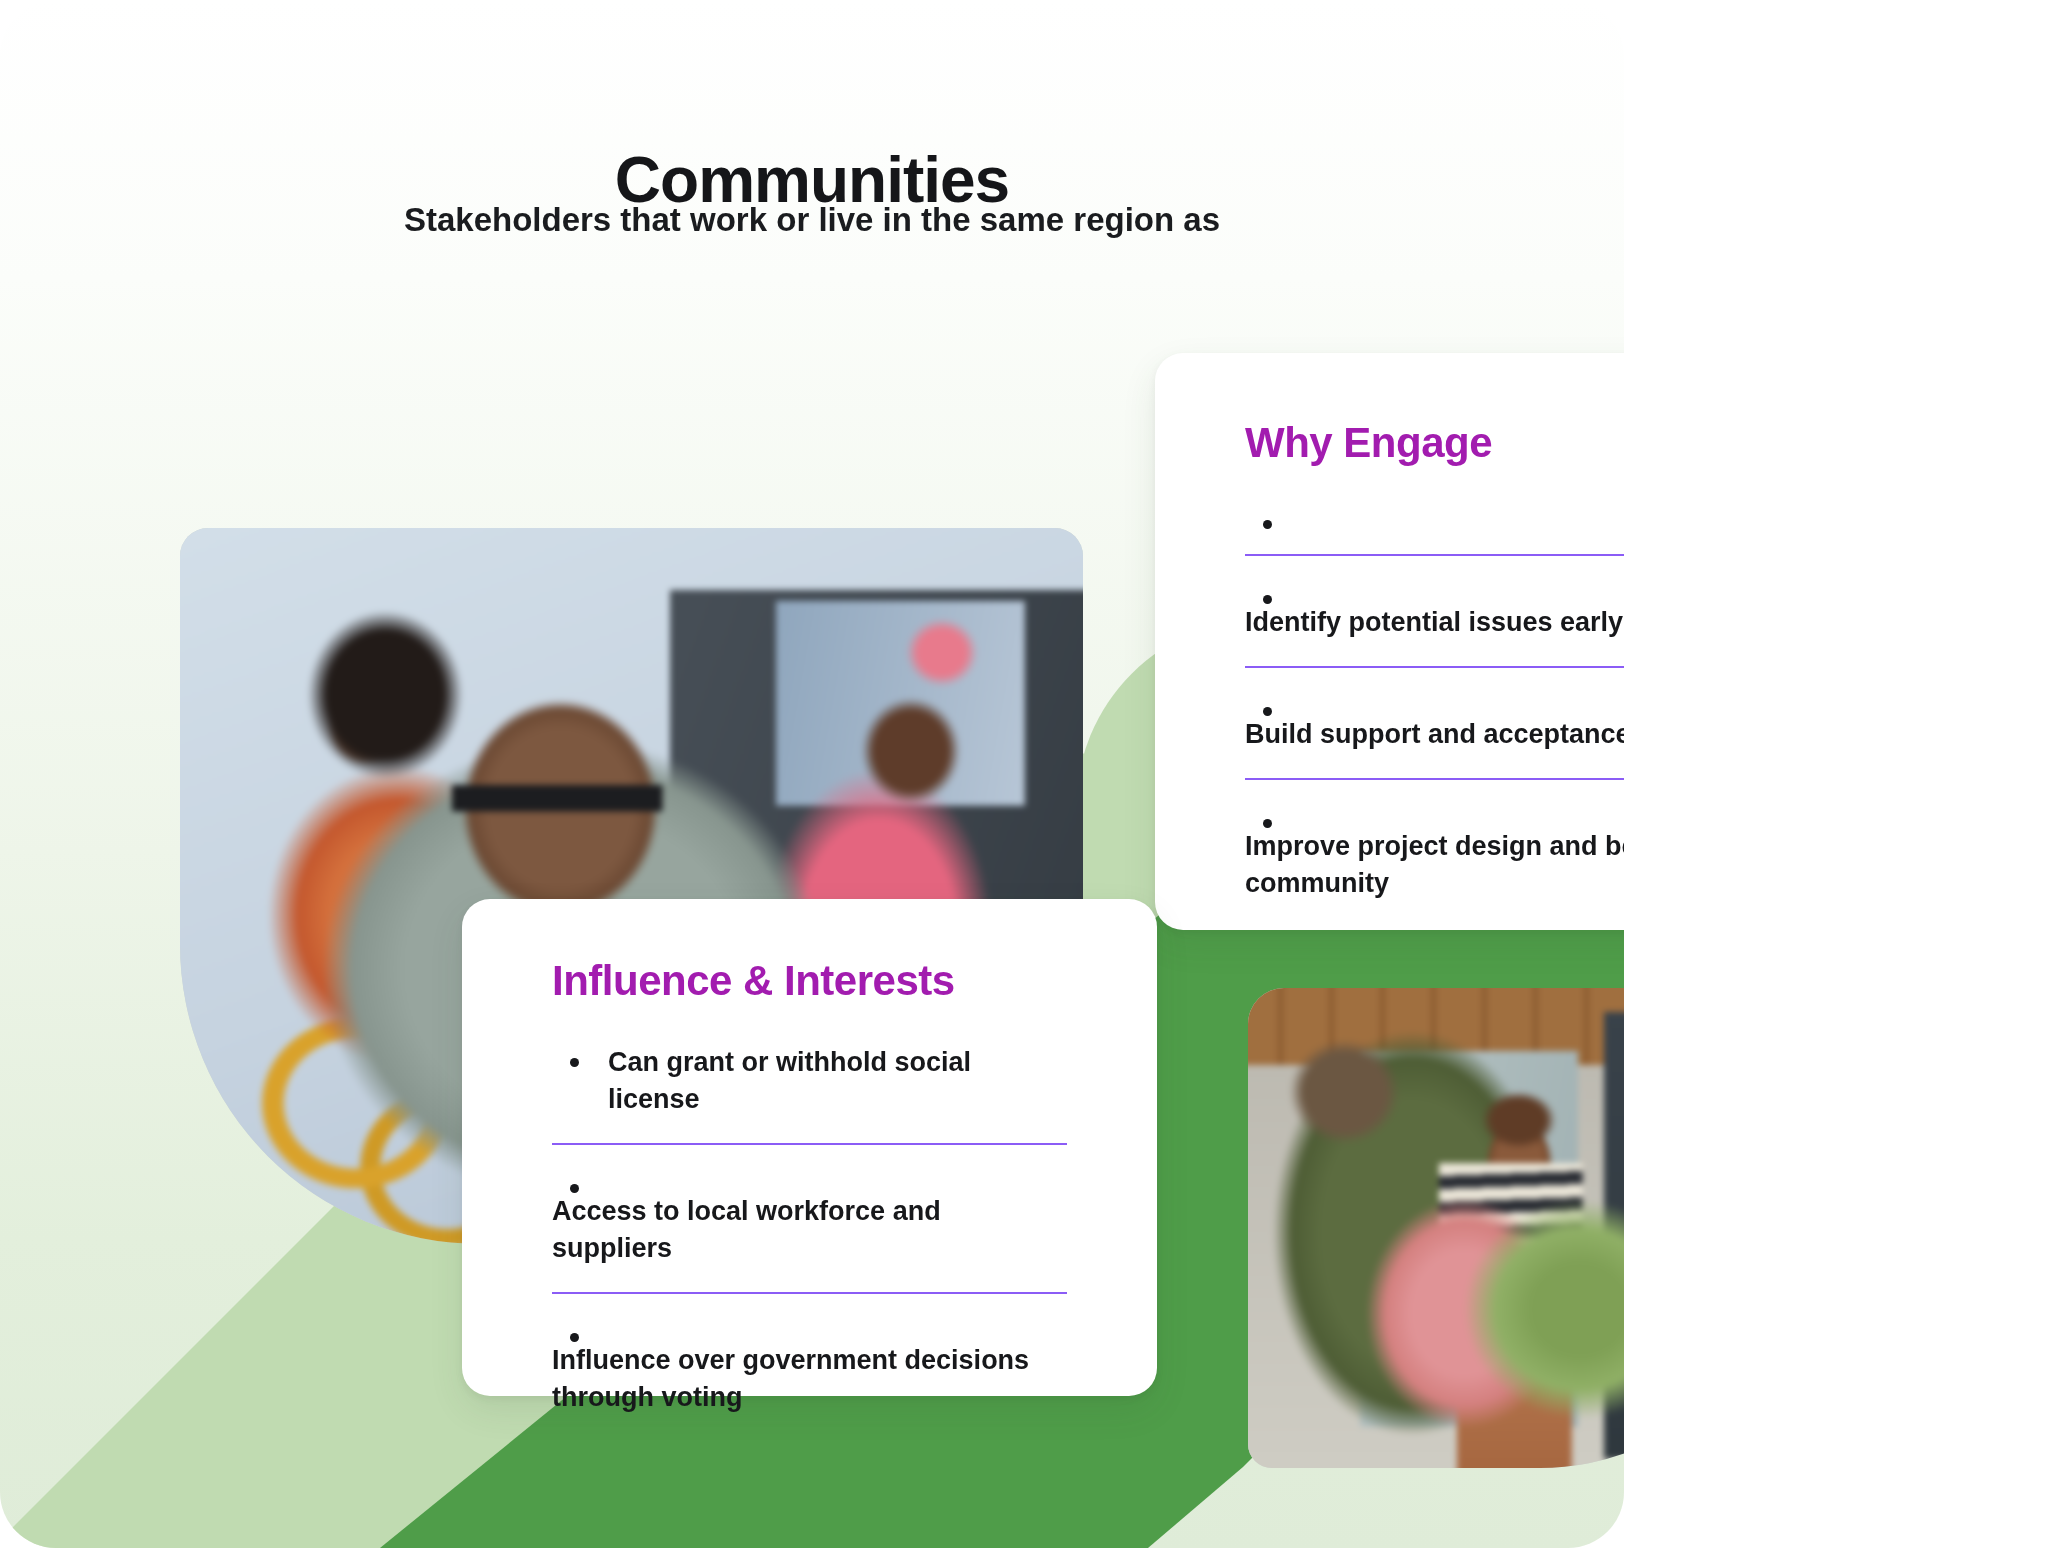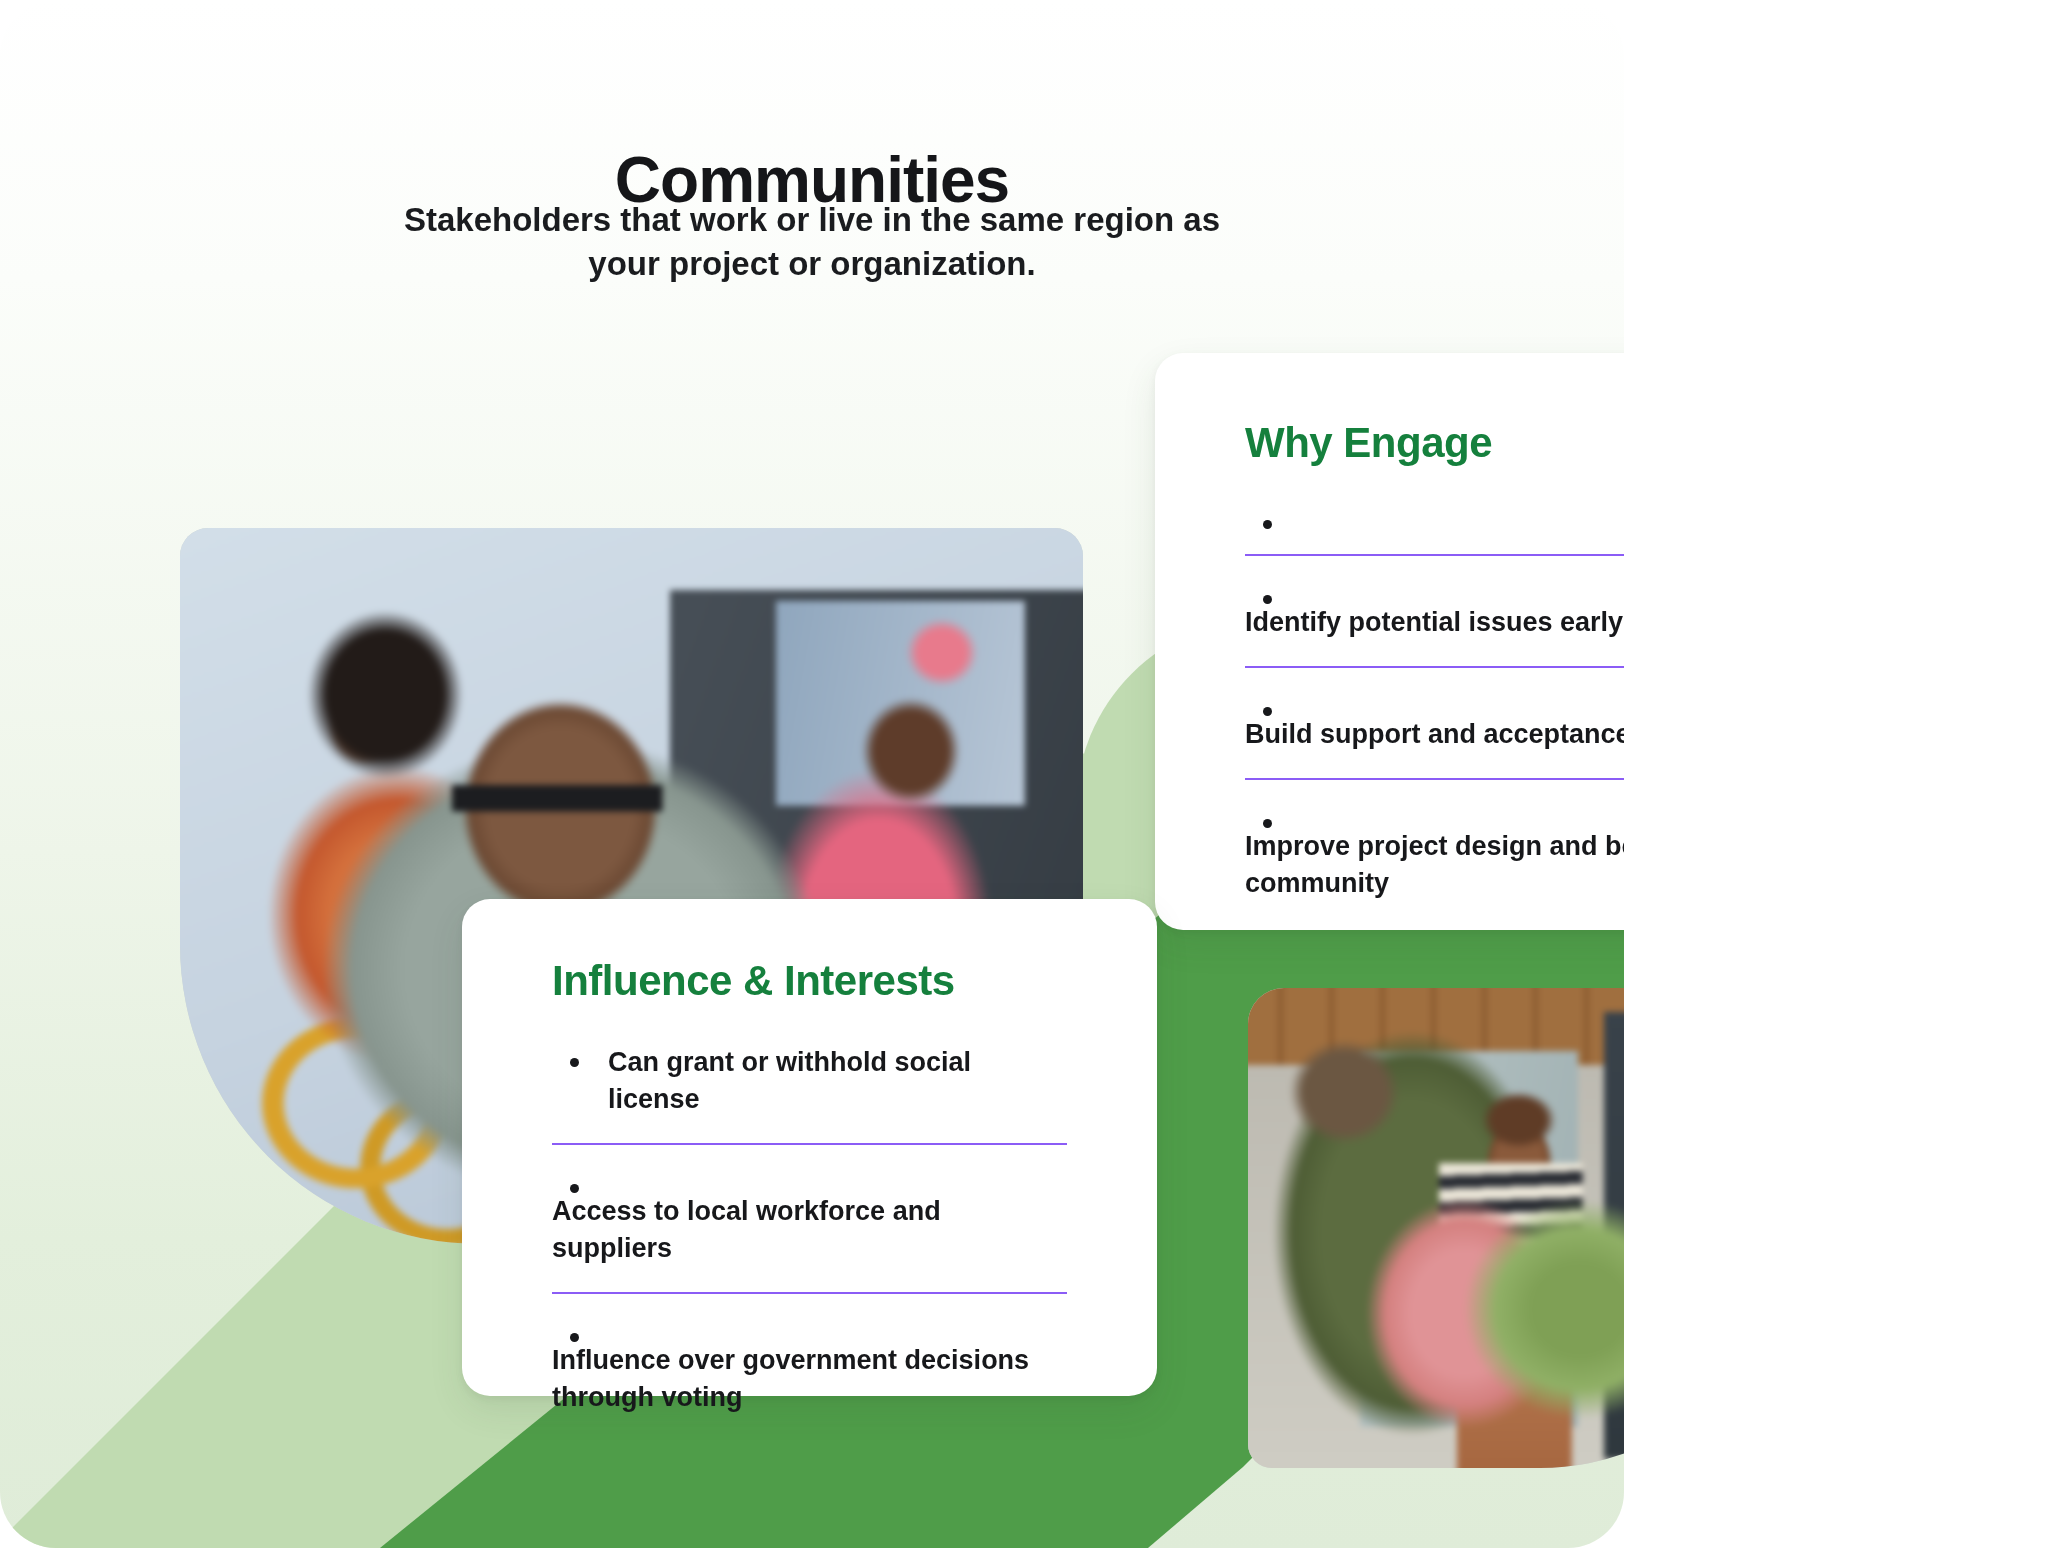--- a/index.html
+++ b/index.html
@@ -159,21 +159,21 @@
   }
   .card-influence {
     left: 462px; top: 899px;
     width: 695px; height: 497px;
     padding-top: 58px;
   }
   .card-title {
     font-size: 42px;
     font-weight: 700;
     letter-spacing: -0.5px;
-    color: #15803d;
+    color: #a21caf;
     margin: 0 0 14px 0;
   }
   .bullet-list { margin: 0; padding: 0; }
   .bullet-item {
     display: flex;
     align-items: flex-start;
     padding: 25px 0;
   }
   .bullet-item + .bullet-item { border-top: 2px solid #8b5cf6; flex-direction: column; }
   .bullet-dot {
@@ -196,21 +196,20 @@
 <div class="slide">
 
   <div class="band band-light"></div>
   <div class="blob circle-light"></div>
   <div class="band band-dark"></div>
   <div class="blob circle-dark"></div>
 
   <h1 class="page-title">Communities</h1>
   <div class="page-subtitle">
     <span>Stakeholders that work or live in the same region as</span>
-    <span>your project or organization.</span>
   </div>
 
   <div class="photo photo-left" role="img" aria-label="Community meeting photo: man speaking into a microphone while being filmed">
     <div class="art"></div>
   </div>
 
   <section class="card card-why">
     <h2 class="card-title">Why Engage</h2>
     <div class="bullet-list">
       <div class="bullet-item">

